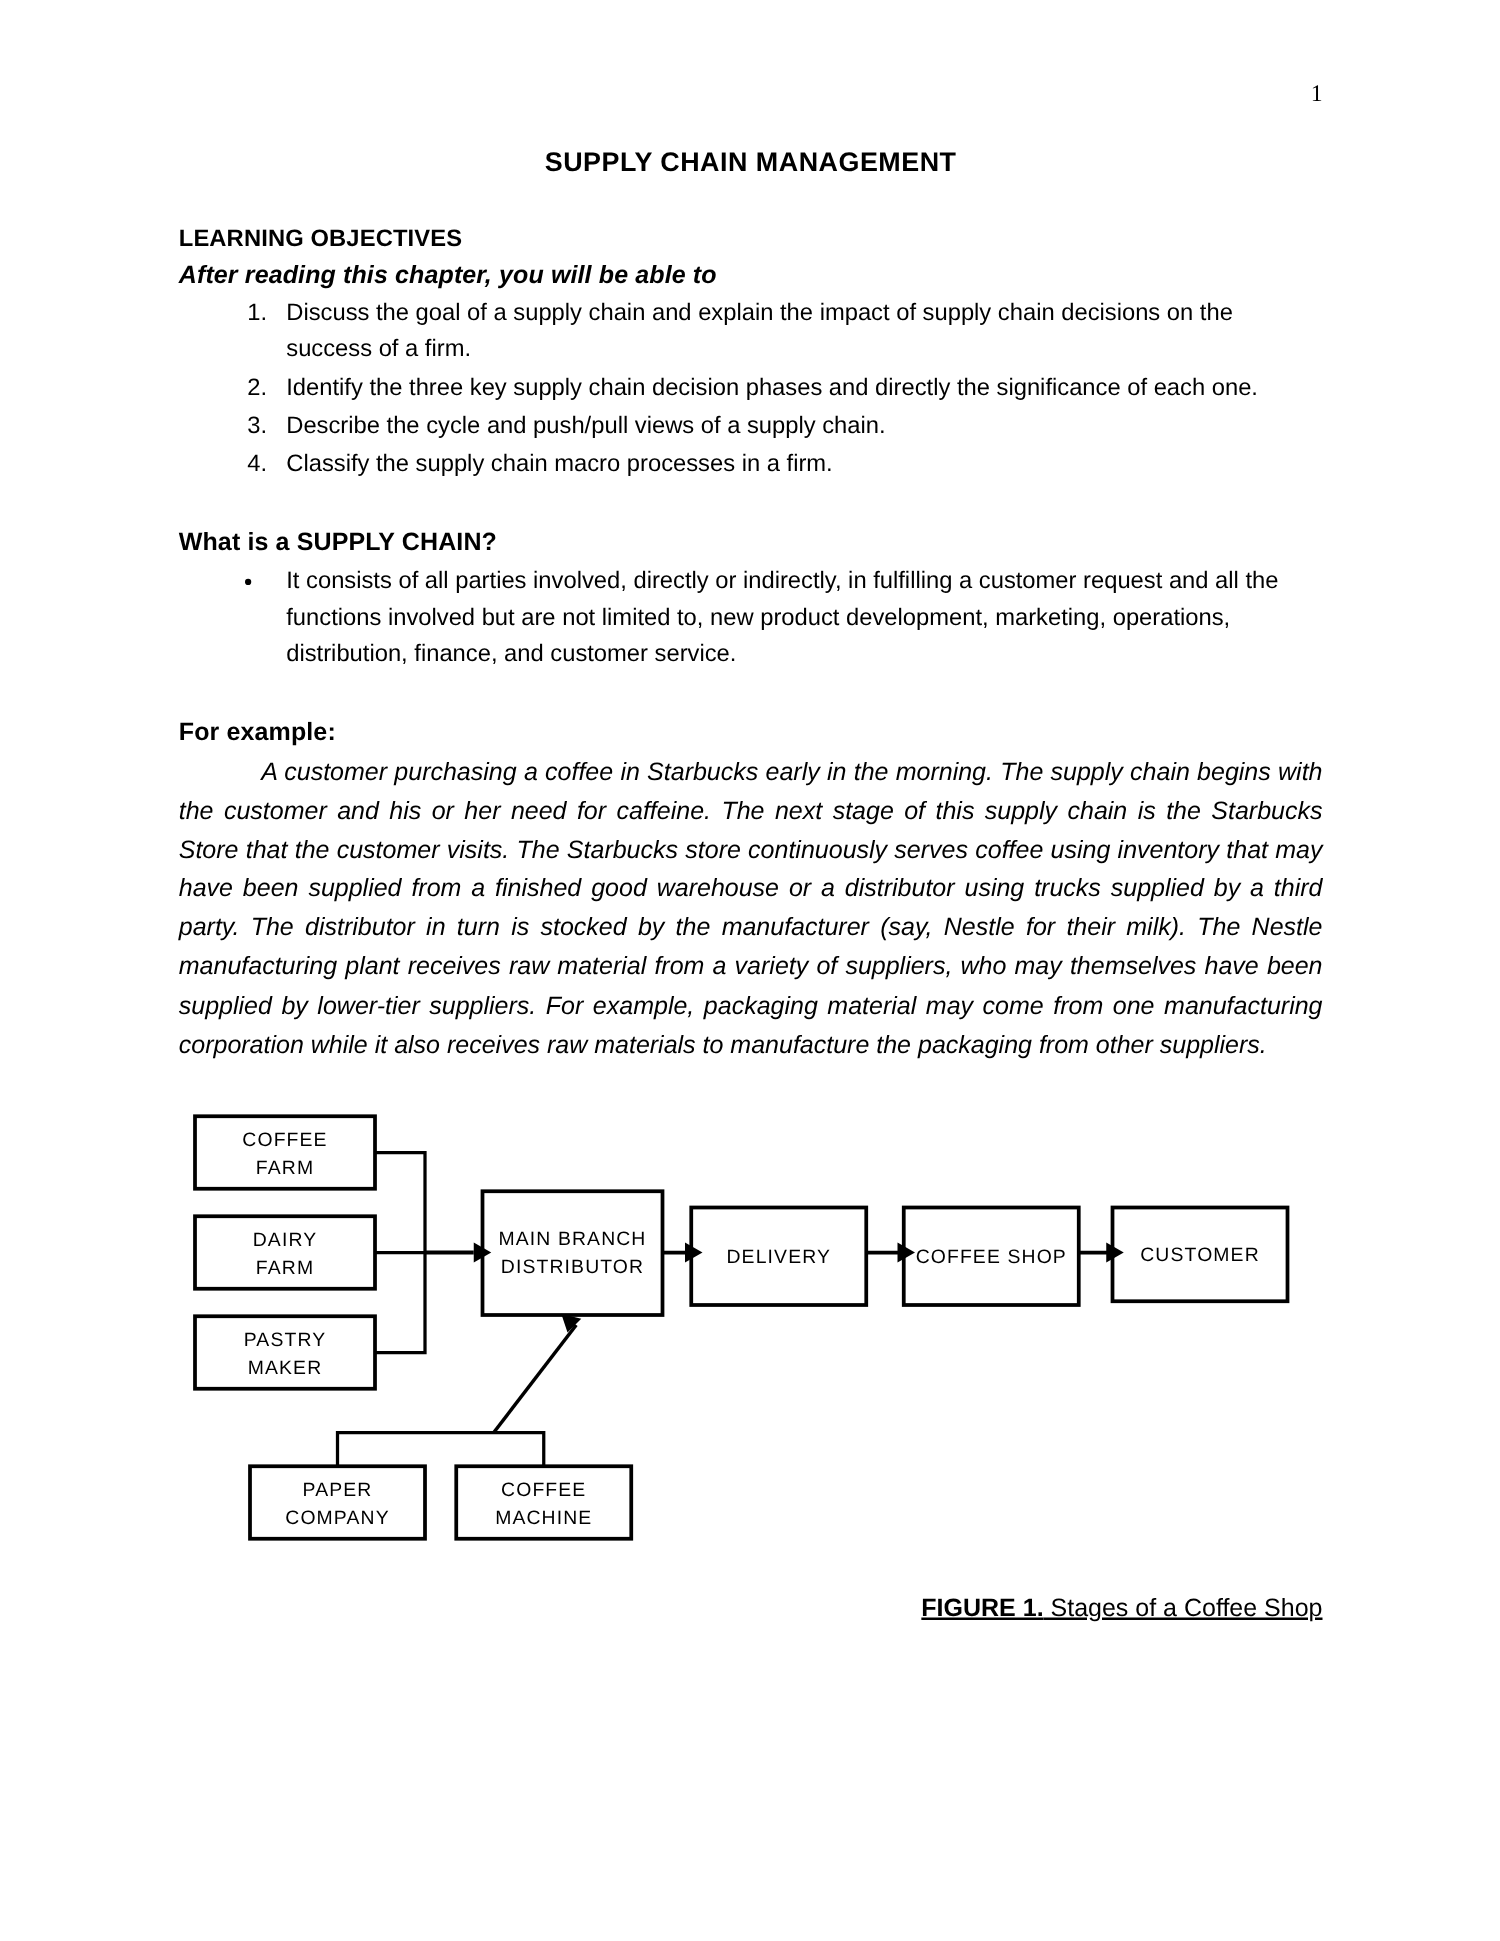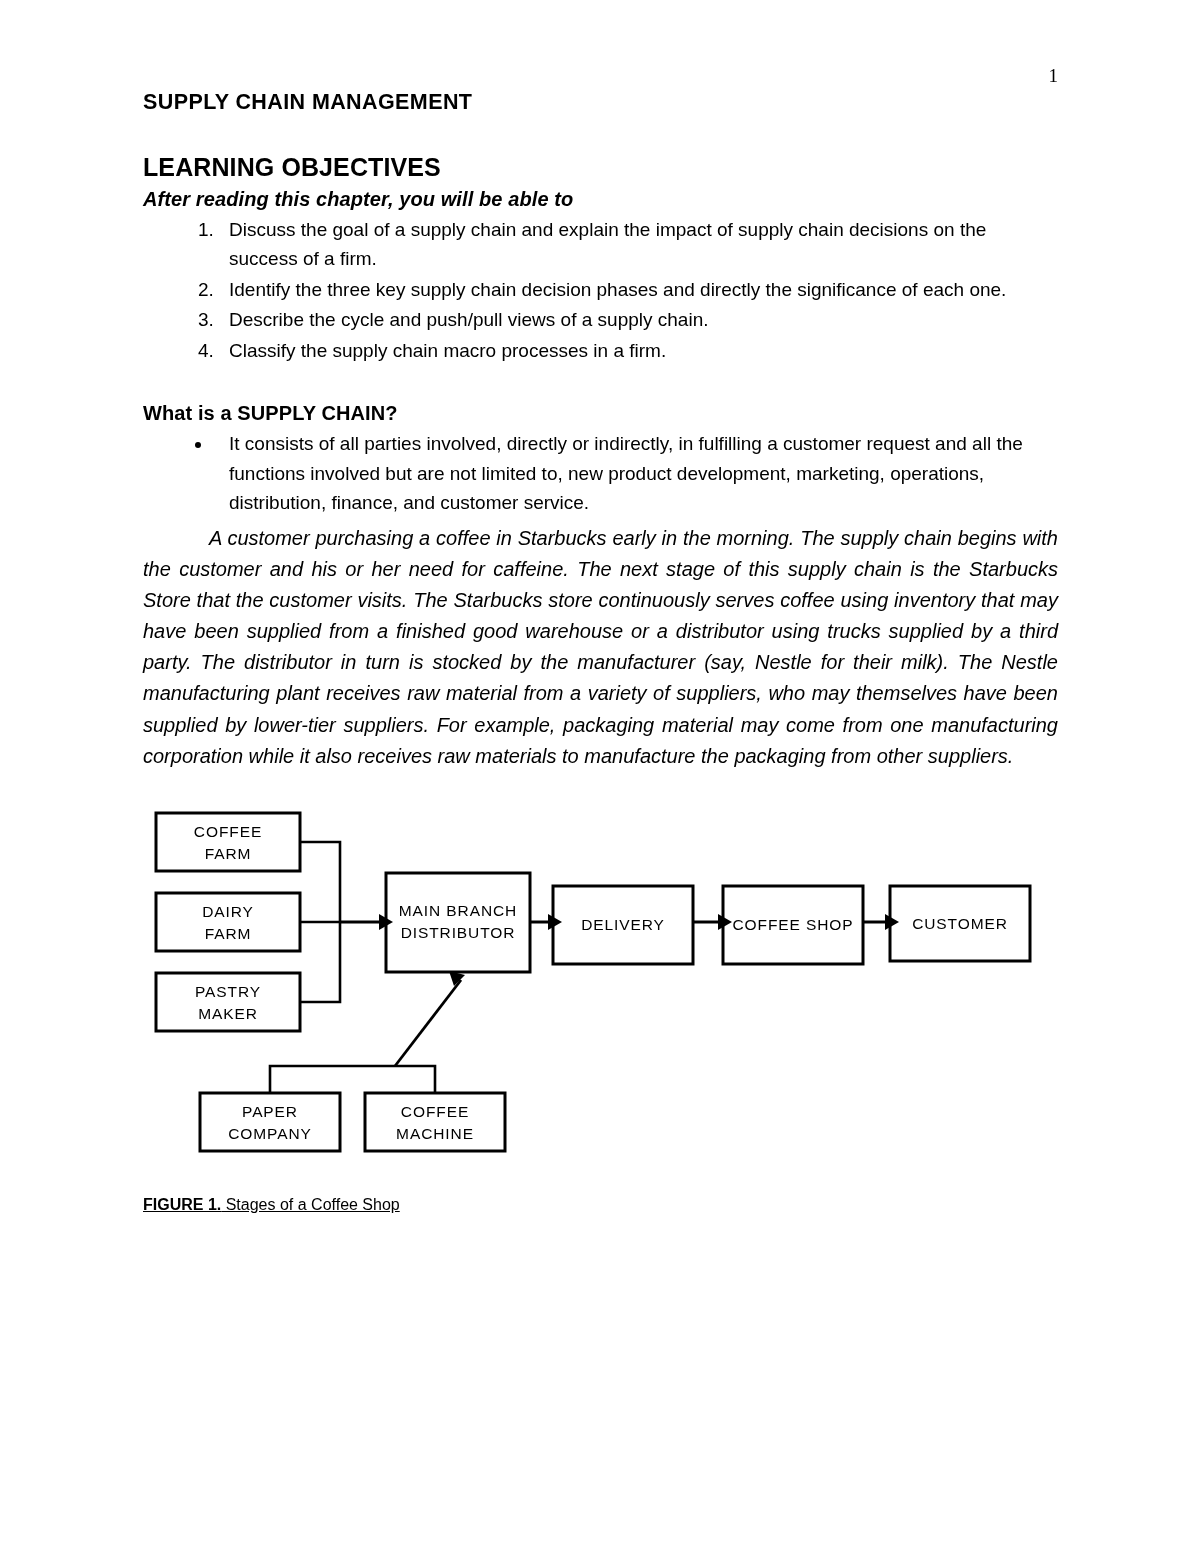--- a/index.html
+++ b/index.html
@@ -29,39 +29,39 @@
   .page-number {
     position: absolute;
     right: 142px;
     top: 66px;
     font-size: 19px;
     font-family: "Liberation Serif", serif;
     line-height: 1;
   }
   .doc-title {
     margin: 0;
-    padding-top: 90px;
-    text-align: left;
+    padding-top: 118px;
+    text-align: center;
     font-size: 21.5px;
     font-weight: bold;
     letter-spacing: 0.4px;
   }
   .chapter-heading {
     margin: 0;
     padding-top: 42px;
     font-size: 20.5px;
     font-weight: bold;
     text-decoration: underline;
     text-underline-offset: 3px;
     letter-spacing: 0.1px;
   }
   .section-heading {
     margin: 0;
     padding-top: 38px;
-    font-size: 25px;
+    font-size: 19px;
     font-weight: bold;
     letter-spacing: 0.1px;
   }
   .subheading {
     margin: 0;
     padding-top: 6px;
     font-size: 20px;
     font-weight: bold;
     letter-spacing: 0.1px;
     font-style: italic;
@@ -107,22 +107,22 @@
     padding-top: 36px;
     text-decoration: underline;
   }
   .figure-svg {
     display: block;
     margin: 0;
   }
   .figure-caption {
     margin: 0;
     padding-top: 18px;
-    text-align: left;
-    font-size: 16px;
+    text-align: right;
+    font-size: 20px;
   }
   .figure-caption .cap-label {
     font-weight: bold;
   }
   .box-label {
     font-family: "Liberation Sans", sans-serif;
     font-size: 15.5px;
     letter-spacing: 0.9px;
     fill: #000000;
   }
@@ -149,20 +149,21 @@
       <li>Describe the cycle and push/pull views of a supply chain.</li>
       <li>Classify the supply chain macro processes in a firm.</li>
     </ol>
 
     <h3 class="heading-italic">What is a SUPPLY CHAIN?</h3>
 
     <ul class="bullets">
       <li>It consists of all parties involved, directly or indirectly, in fulfilling a customer request and all the functions involved but are not limited to, new product development, marketing, operations, distribution, finance, and customer service.</li>
     </ul>
 
+    <h3 class="heading-italic">For example:</h3>
 
     <p class="example-paragraph">A customer purchasing a coffee in Starbucks early in the morning. The supply chain begins with the customer and his or her need for caffeine. The next stage of this supply chain is the Starbucks Store that the customer visits. The Starbucks store continuously serves coffee using inventory that may have been supplied from a finished good warehouse or a distributor using trucks supplied by a third party. The distributor in turn is stocked by the manufacturer (say, Nestle for their milk). The Nestle manufacturing plant receives raw material from a variety of suppliers, who may themselves have been supplied by lower-tier suppliers. For example, packaging material may come from one manufacturing corporation while it also receives raw materials to manufacture the packaging from other suppliers.</p>
 
     <div class="figure-wrap">
 
       <svg class="figure-svg" width="915" height="370" viewBox="0 0 915 370">
 
         <g fill="none" stroke="#000000" stroke-width="3">
 
           <rect x="13" y="5" width="144" height="58"></rect>

